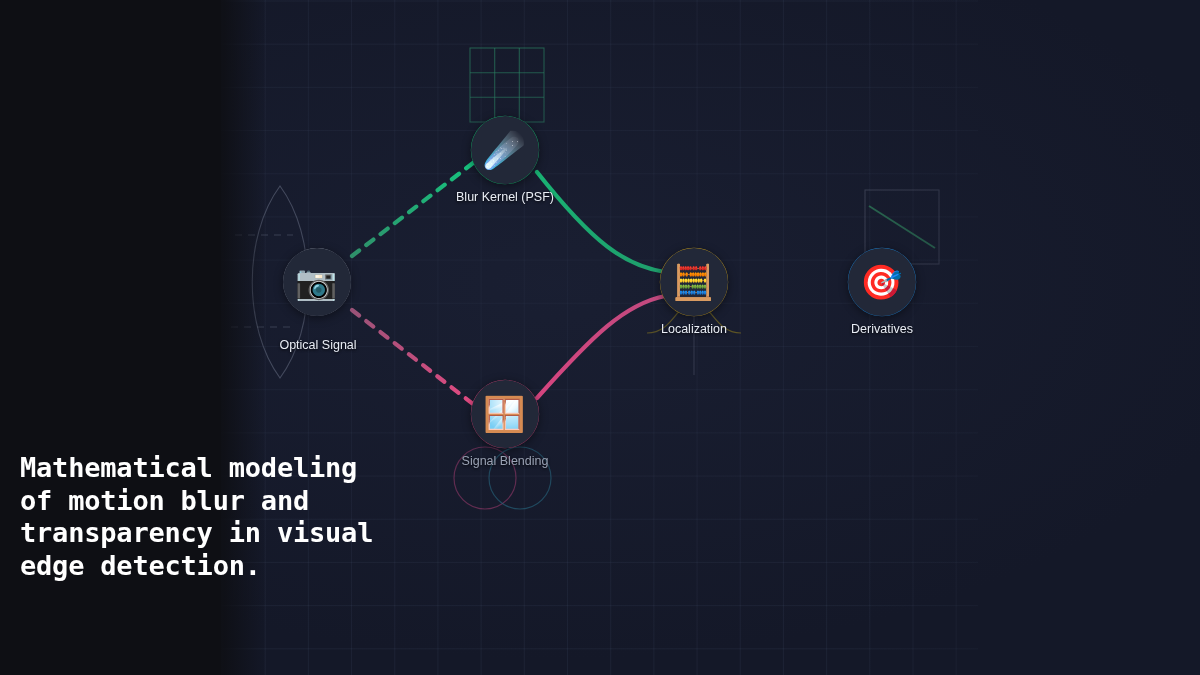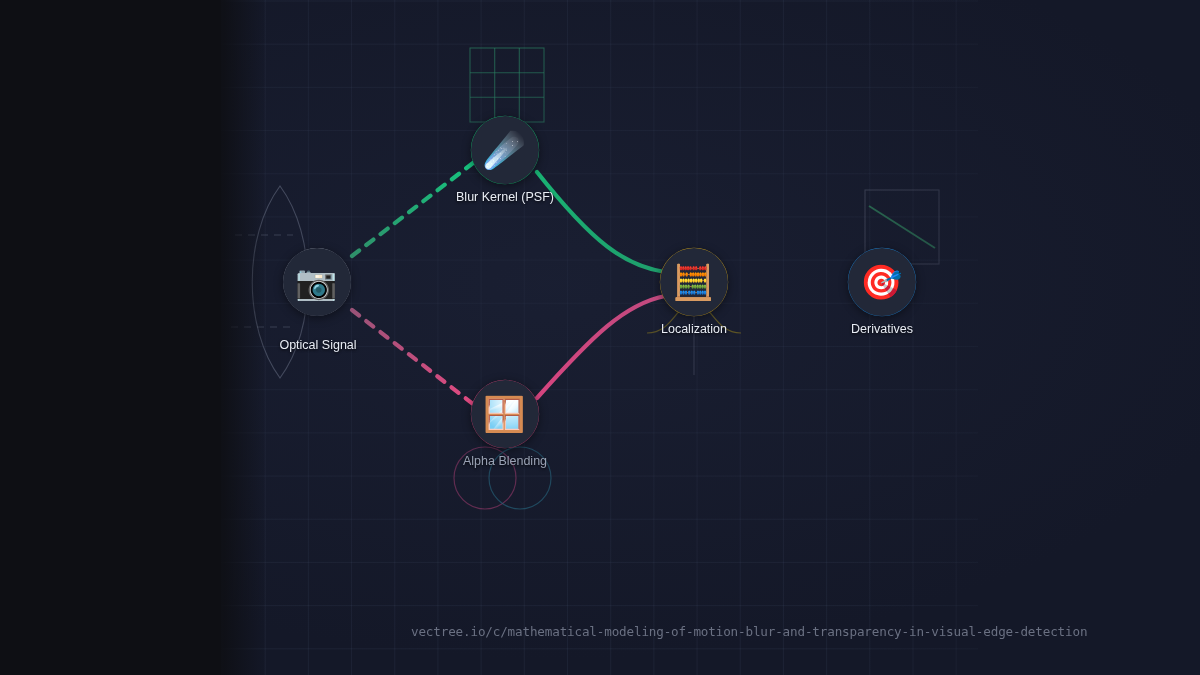--- a/index.html
+++ b/index.html
@@ -217,21 +217,21 @@
     <div class="node-label" style="left:473px; top:322px;">Localization</div>
 
     <div class="node" style="left:627px; top:248px;">
       <span class="glyph">🎯</span>
     </div>
     <div class="node-label" style="left:661px; top:322px;">Derivatives</div>
 
     <div class="node" style="left:250px; top:380px;">
       <span class="glyph">🪟</span>
     </div>
-    <div class="node-label dim" style="left:284px; top:454px;">Alpha Blending</div>
+    <div class="node-label dim" style="left:284px; top:454px;">Signal Blending</div>
 
   </div>
 
   <div id="left-blend"></div>
 
   <div id="panel"></div>
 
   <div id="brand">
     <div id="brand-mark">
       <svg width="21" height="21" viewBox="0 0 24 24" fill="none" stroke="#c39bf5" stroke-width="1.9" stroke-linecap="round" stroke-linejoin="round">
@@ -243,16 +243,16 @@
         <path d="M17.5 9 L 19.8 5.4"></path>
         <circle cx="4.2" cy="4.6" r="1.05" fill="#d8b6ff" stroke="none"></circle>
         <circle cx="8.8" cy="4.6" r="1.05" fill="#d8b6ff" stroke="none"></circle>
         <circle cx="15.2" cy="4.6" r="1.05" fill="#d8b6ff" stroke="none"></circle>
         <circle cx="19.8" cy="4.6" r="1.05" fill="#d8b6ff" stroke="none"></circle>
       </svg>
     </div>
     <div id="brand-name">Vectree</div>
   </div>
 
-
-  <div id="url">vectree.io/c/mathematical-modeling-of-motion-blur-and-transparency-in-visual-edge-detection</div>
+  <div id="headline">Mathematical modeling of motion blur and transparency in visual edge detection.</div>
+
 
 </div>
 
 </body></html>

